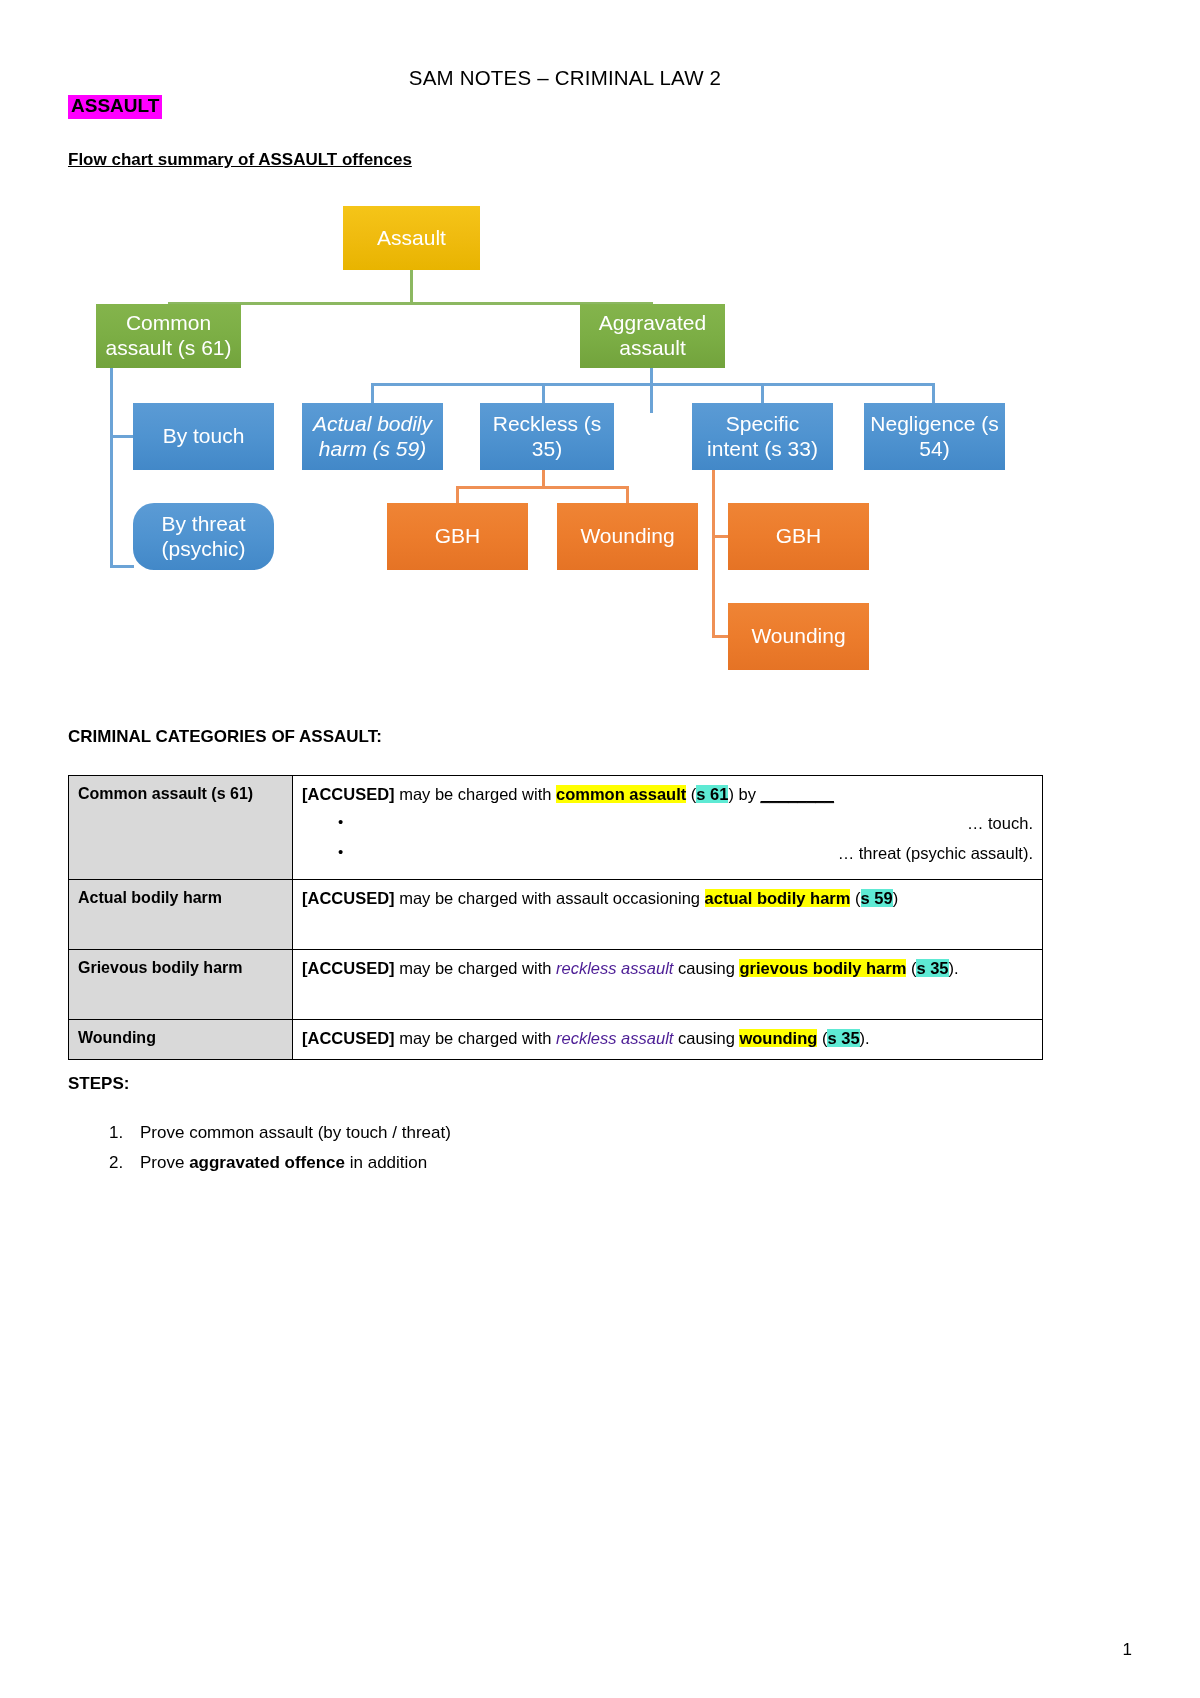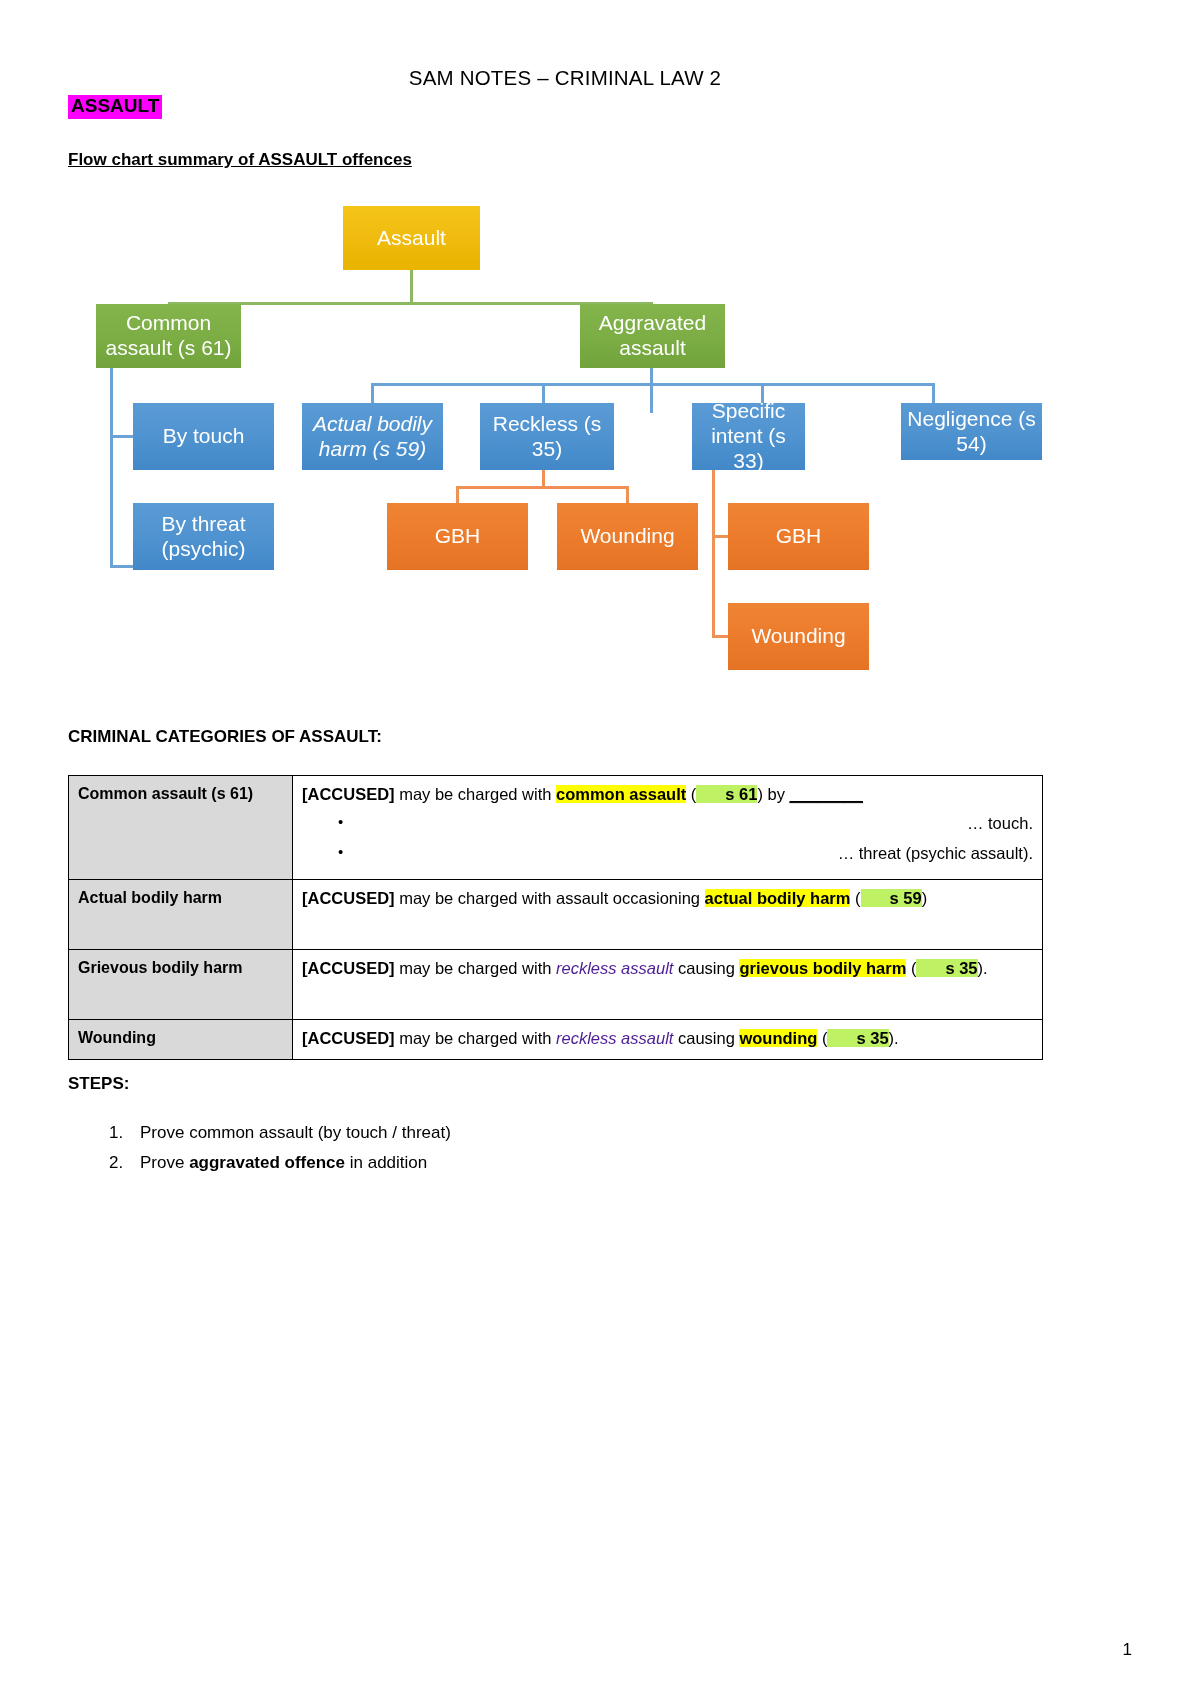--- a/index.html
+++ b/index.html
@@ -121,21 +121,21 @@
     font-size: 16.5px;
     line-height: 1.42;
   }
   table.cat-table td.label {
     width: 205px;
     background: #d9d9d9;
     font-weight: bold;
     font-size: 16px;
   }
   .hl-yellow { background: #ffff00; font-weight: bold; }
-  .hl-green  { background: #bef264; font-weight: bold; padding-left: 29px; }
+  .hl-green  { background: #5eead4; font-weight: bold; }
   .red-ital  { color: #4c1d95; font-style: italic; font-weight: normal; }
   .bold      { font-weight: bold; }
   .blank-line{ text-decoration: underline; letter-spacing: 0px; }
 
   ul.bullets {
     margin: 6px 0 4px 0;
     padding-left: 72px;
     list-style: none;
     text-align: right;
   }
@@ -224,37 +224,37 @@
     </div>
 
     <div class="node green" style="left:580px; top:304px; width:145px; height:64px;justify-content:flex-end;">
       <span>Aggravated assault</span>
     </div>
 
     <div class="node blue" style="left:133px; top:403px; width:141px; height:67px;">
       <span>By touch</span>
     </div>
 
-    <div class="node blue" style="left:133px; top:503px; width:141px; height:67px;">
+    <div class="node blue" style="left:133px; top:503px; width:141px; height:67px;border-radius:21px;">
       <span>By threat (psychic)</span>
     </div>
 
     <div class="node blue" style="left:302px; top:403px; width:141px; height:67px;font-style:italic;">
       <span>Actual bodily harm (s 59)</span>
     </div>
 
     <div class="node blue" style="left:473px; top:403px; width:134px; height:67px;margin-left:7px;">
       <span>Reckless (s 35)</span>
     </div>
 
-    <div class="node blue" style="left:692px; top:403px; width:113px; height:67px;">
+    <div class="node blue" style="left:692px; top:403px; width:141px; height:67px;">
       <span>Specific intent (s 33)</span>
     </div>
 
-    <div class="node blue" style="left:864px; top:403px; width:141px; height:57px;margin-left:37px;">
+    <div class="node blue" style="left:864px; top:403px; width:141px; height:67px;">
       <span>Negligence (s 54)</span>
     </div>
 
     <div class="node orange" style="left:387px; top:503px; width:141px; height:67px;">
       <span>GBH</span>
     </div>
 
     <div class="node orange" style="left:557px; top:503px; width:141px; height:67px;">
       <span>Wounding</span>
     </div>

